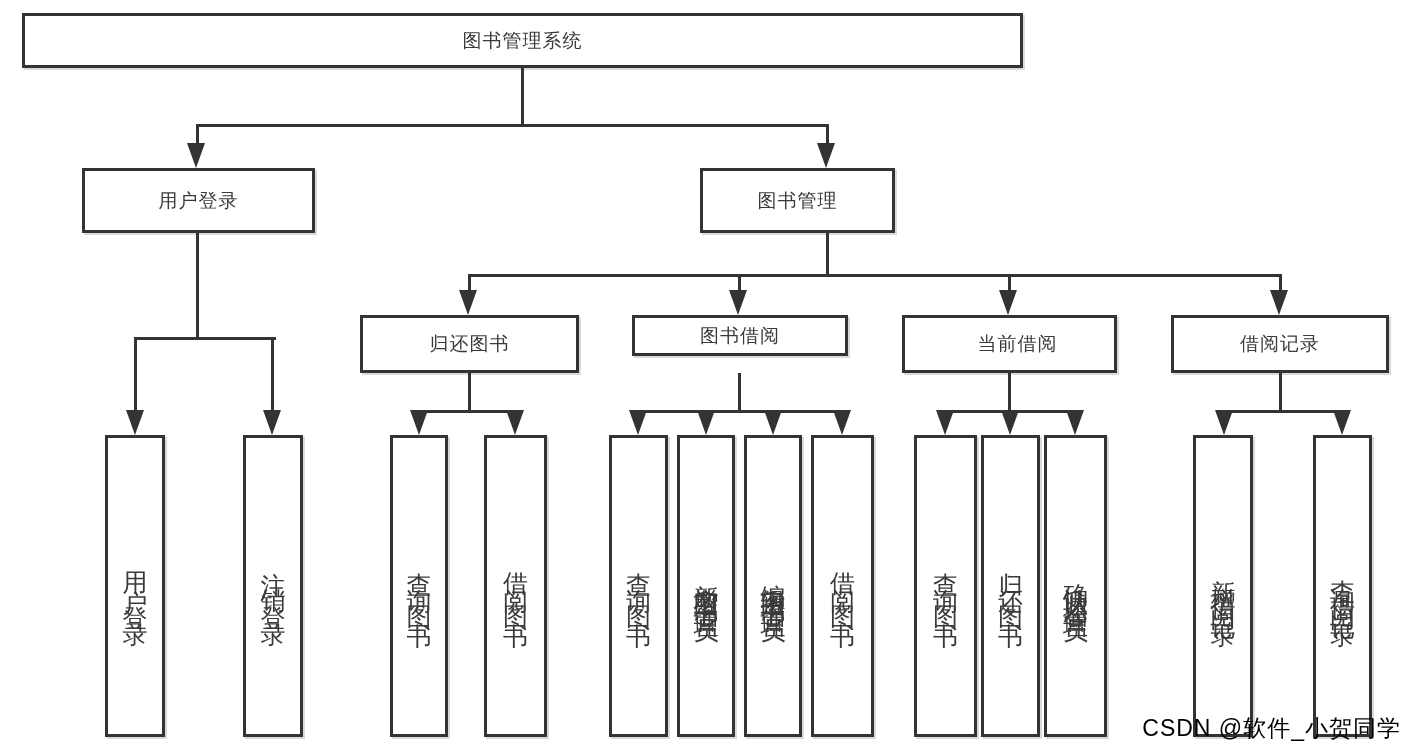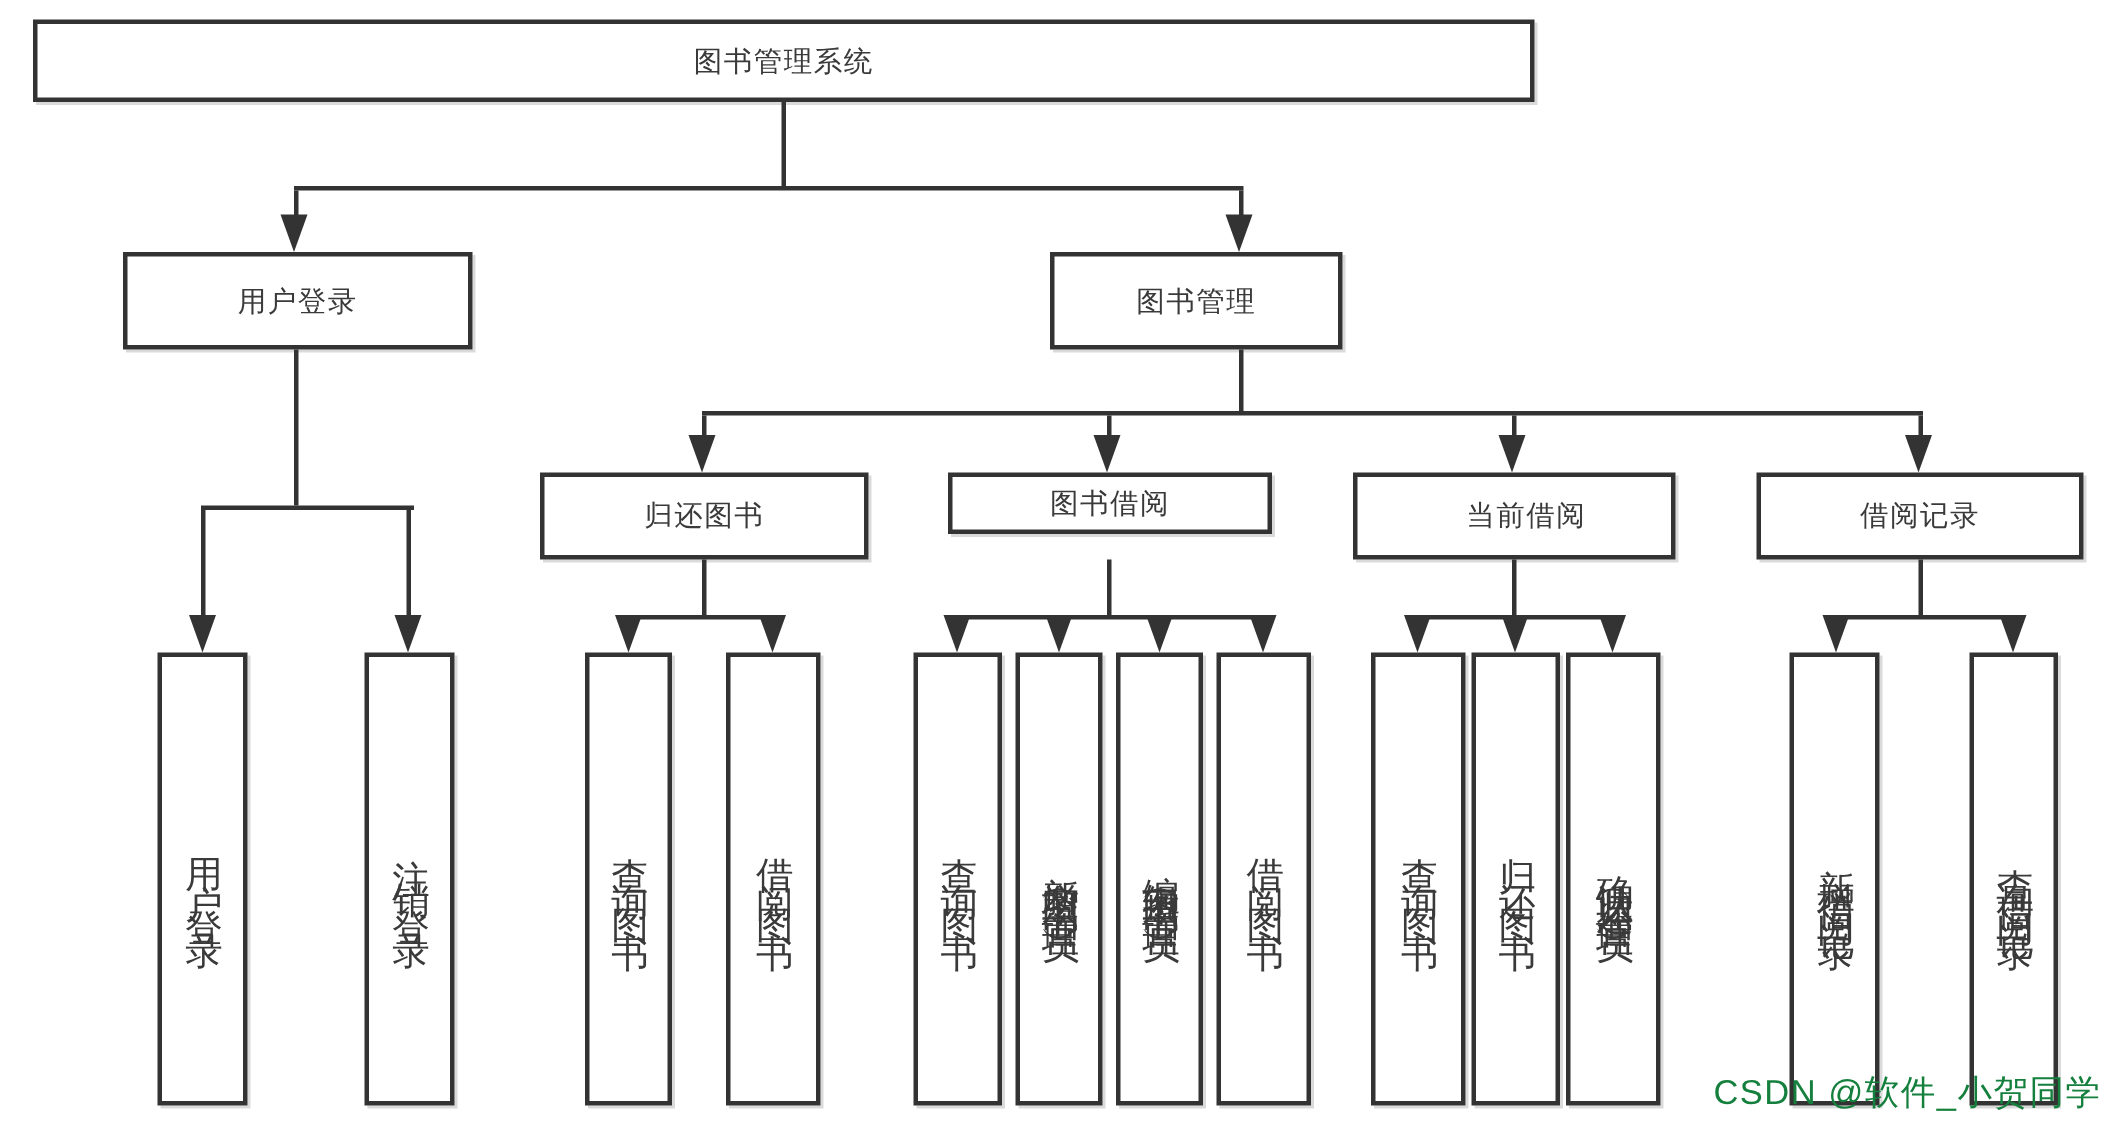--- a/index.html
+++ b/index.html
@@ -23,21 +23,21 @@
   .ls9{letter-spacing:5px;}
   .hline,.vline{position:absolute;background:#333333;}
   .hline{height:3px;}
   .vline{width:3px;}
   .arrow{
     position:absolute;width:0;height:0;
     border-left:9px solid transparent;border-right:9px solid transparent;
     border-top:25px solid #333333;
   }
   .watermark{
-    position:absolute;right:4px;bottom:3px;font-size:23px;color:#15803d;
+    position:absolute;right:4px;bottom:3px;font-size:23px;color:#000000;
     letter-spacing:1px;z-index:5;white-space:nowrap;text-align:right;
   }
 </style>
 </head>
 <body>
 
 <div id="canvas">
 
   <div class="box" style="left:22px;top:13px;width:1001px;height:55px;">
     <span class="lbl">图书管理系统</span>

